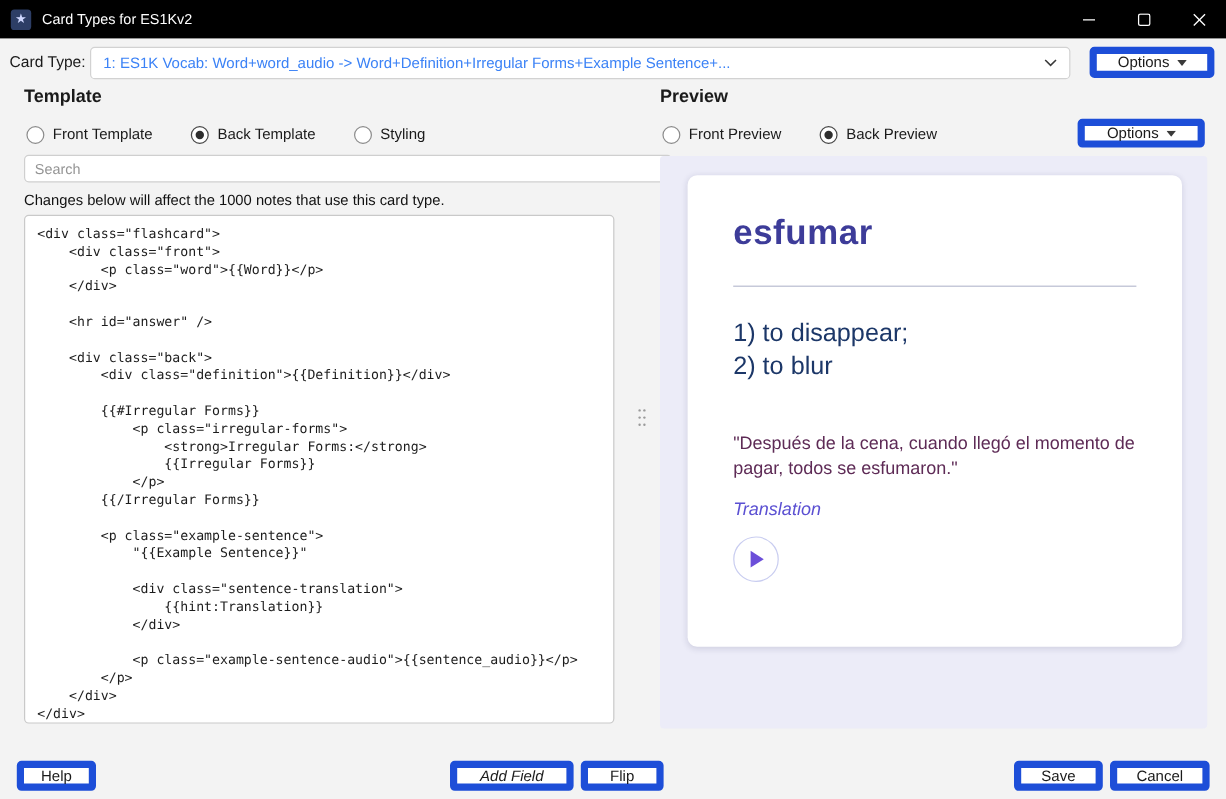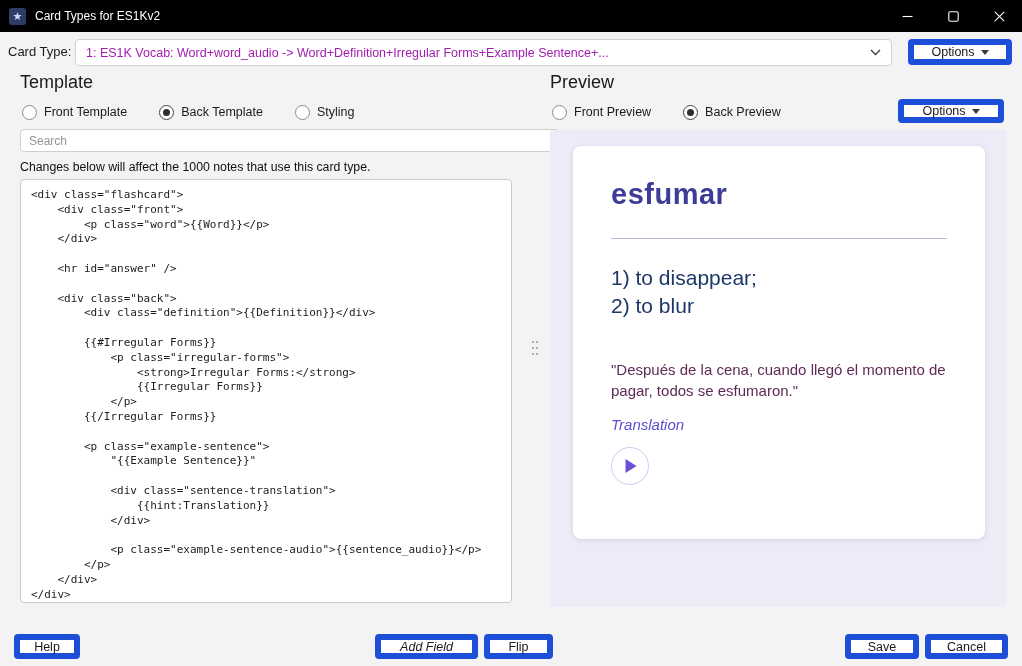--- a/index.html
+++ b/index.html
@@ -9,27 +9,27 @@
   
   .titlebar { position:absolute; top:0; left:0; width:1022px; height:32px; background:#000; display:flex; align-items:center; }
   .app-icon { width:17px; height:17px; margin-left:9px; border-radius:3px; background:#2d3e66; display:flex; align-items:center; justify-content:center; color:#cfd8ff; font-size:11px; line-height:1; }
   .win-title { color:#fff; font-size:12px; margin-left:9px; flex:1; }
   .win-controls { display:flex; height:32px; }
   .win-btn { width:46px; height:32px; display:flex; align-items:center; justify-content:center; }
   .win-btn svg { display:block; }
 
   
   .ct-label { position:absolute; left:8px; top:38px; height:28px; line-height:28px; font-size:13px; }
-  .ct-select { position:absolute; left:75px; top:39px; width:817px; height:27px; background:#fff; border:1px solid #d2d2d2; border-radius:4px; display:flex; align-items:center; padding:0 10px; font-size:12.5px; color:#a21caf; }
+  .ct-select { position:absolute; left:75px; top:39px; width:817px; height:27px; background:#fff; border:1px solid #d2d2d2; border-radius:4px; display:flex; align-items:center; padding:0 10px; font-size:12.5px; color:#3b82f6; }
   .ct-select .ct-value { flex:1; white-space:nowrap; overflow:hidden; text-overflow:ellipsis; }
   .btn { background:#fff; border:6px solid #1d4ed8; border-radius:4px; font-size:12.5px; color:#1a1a1a; font-family:"Liberation Sans",sans-serif; display:flex; align-items:center; justify-content:center; gap:6px; cursor:default; }
   .options-top { position:absolute; left:908px; top:39px; width:104px; height:26px; }
 
   
-  .panel-header { position:absolute; font-size:18px; font-weight:normal; }
+  .panel-header { position:absolute; font-size:15px; font-weight:bold; }
   .hdr-template { left:20px; top:72px; }
   .hdr-preview { left:550px; top:72px; }
 
   
   .radio-row { position:absolute; display:flex; gap:32px; align-items:center; height:18px; }
   .radio-row-template { left:22px; top:103px; }
   .radio-row-preview { left:552px; top:103px; }
   .radio-item { display:flex; align-items:center; gap:7px; }
   .radio { width:15px; height:15px; border-radius:50%; border:1px solid #8b8b8b; background:#fff; position:relative; flex:0 0 auto; }
   .radio.checked { border-color:#454545; }

